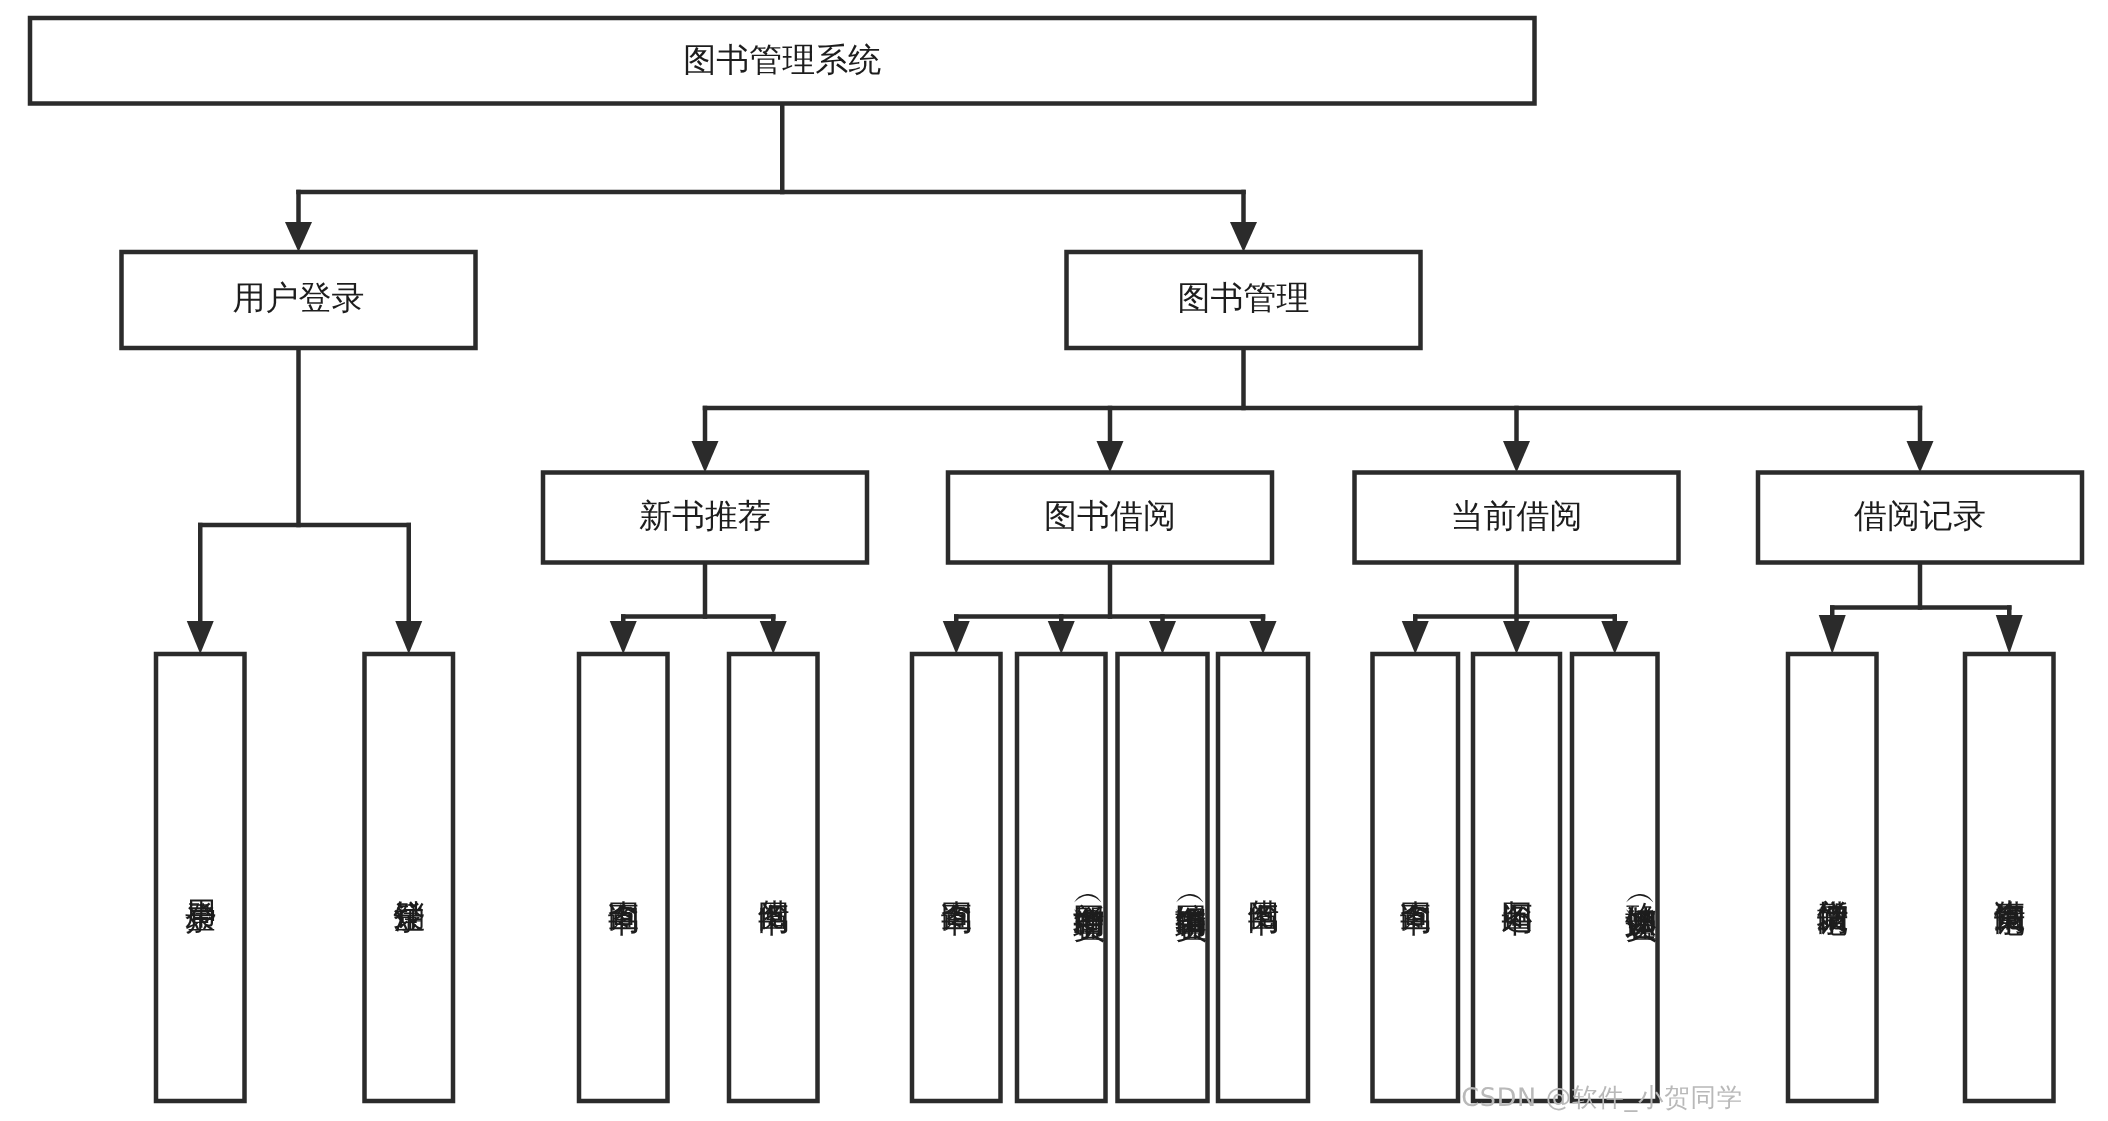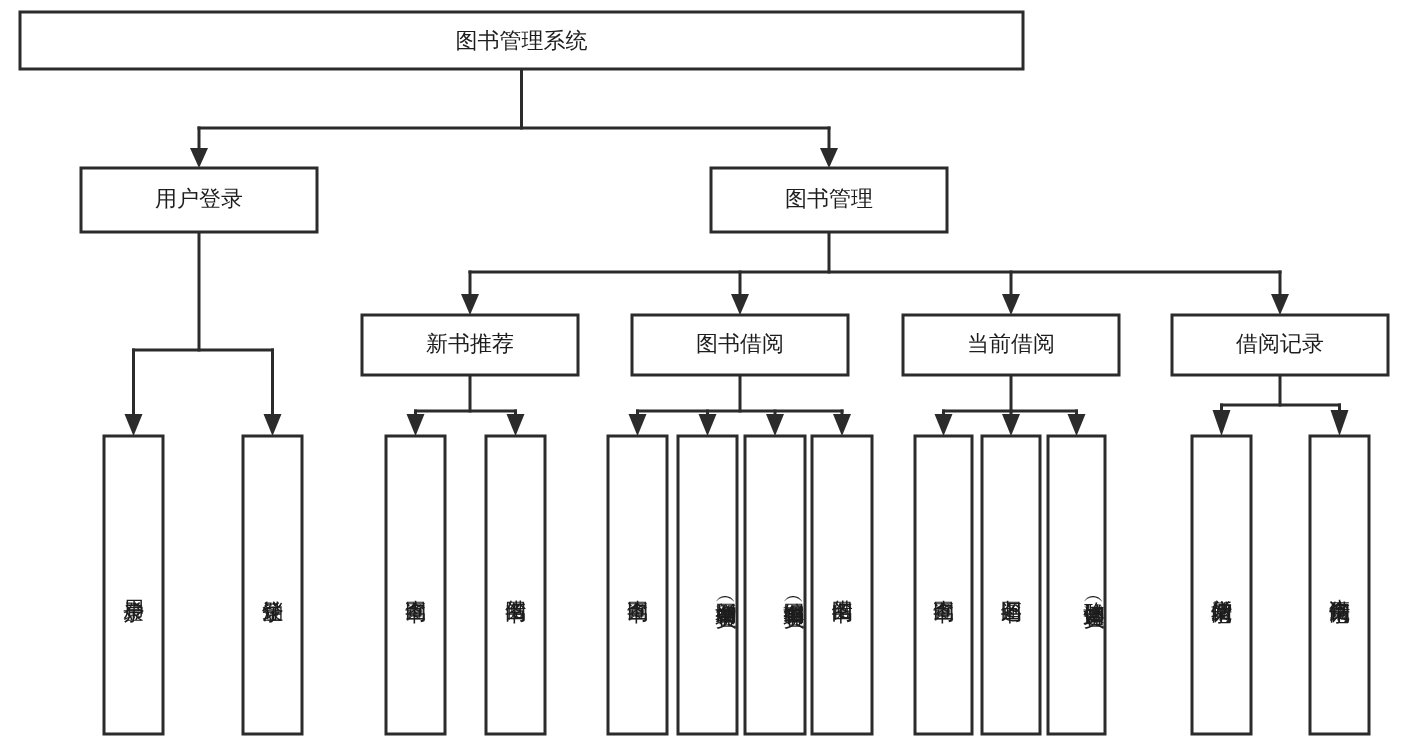--- a/index.html
+++ b/index.html
@@ -200,13 +200,14 @@
   <div class="leaf-label" style="left:608px; top:436px; width:59px; height:298px;">查询图书</div>
   <div class="leaf-label" style="left:678px; top:436px; width:59px; height:298px; align-items:flex-start; padding-top:8px; box-sizing:border-box;">新增图书（管理员）</div>
   <div class="leaf-label" style="left:745px; top:436px; width:60px; height:298px; align-items:flex-start; padding-top:8px; box-sizing:border-box;">编辑图书（管理员）</div>
   <div class="leaf-label" style="left:812px; top:436px; width:60px; height:298px;">借阅图书</div>
   <div class="leaf-label" style="left:915px; top:436px; width:57px; height:298px;">查询图书</div>
   <div class="leaf-label" style="left:982px; top:436px; width:58px; height:298px;">归还图书</div>
   <div class="leaf-label" style="left:1048px; top:436px; width:57px; height:298px; align-items:flex-start; padding-top:8px; box-sizing:border-box;">确认归还（管理员）</div>
   <div class="leaf-label" style="left:1192px; top:436px; width:59px; height:298px;">新增借阅记录</div>
   <div class="leaf-label" style="left:1310px; top:436px; width:59px; height:298px;">查询借阅记录</div>
 
+  <div class="watermark">CSDN @软件_小贺同学</div>
 </div>
 
 </body></html>

